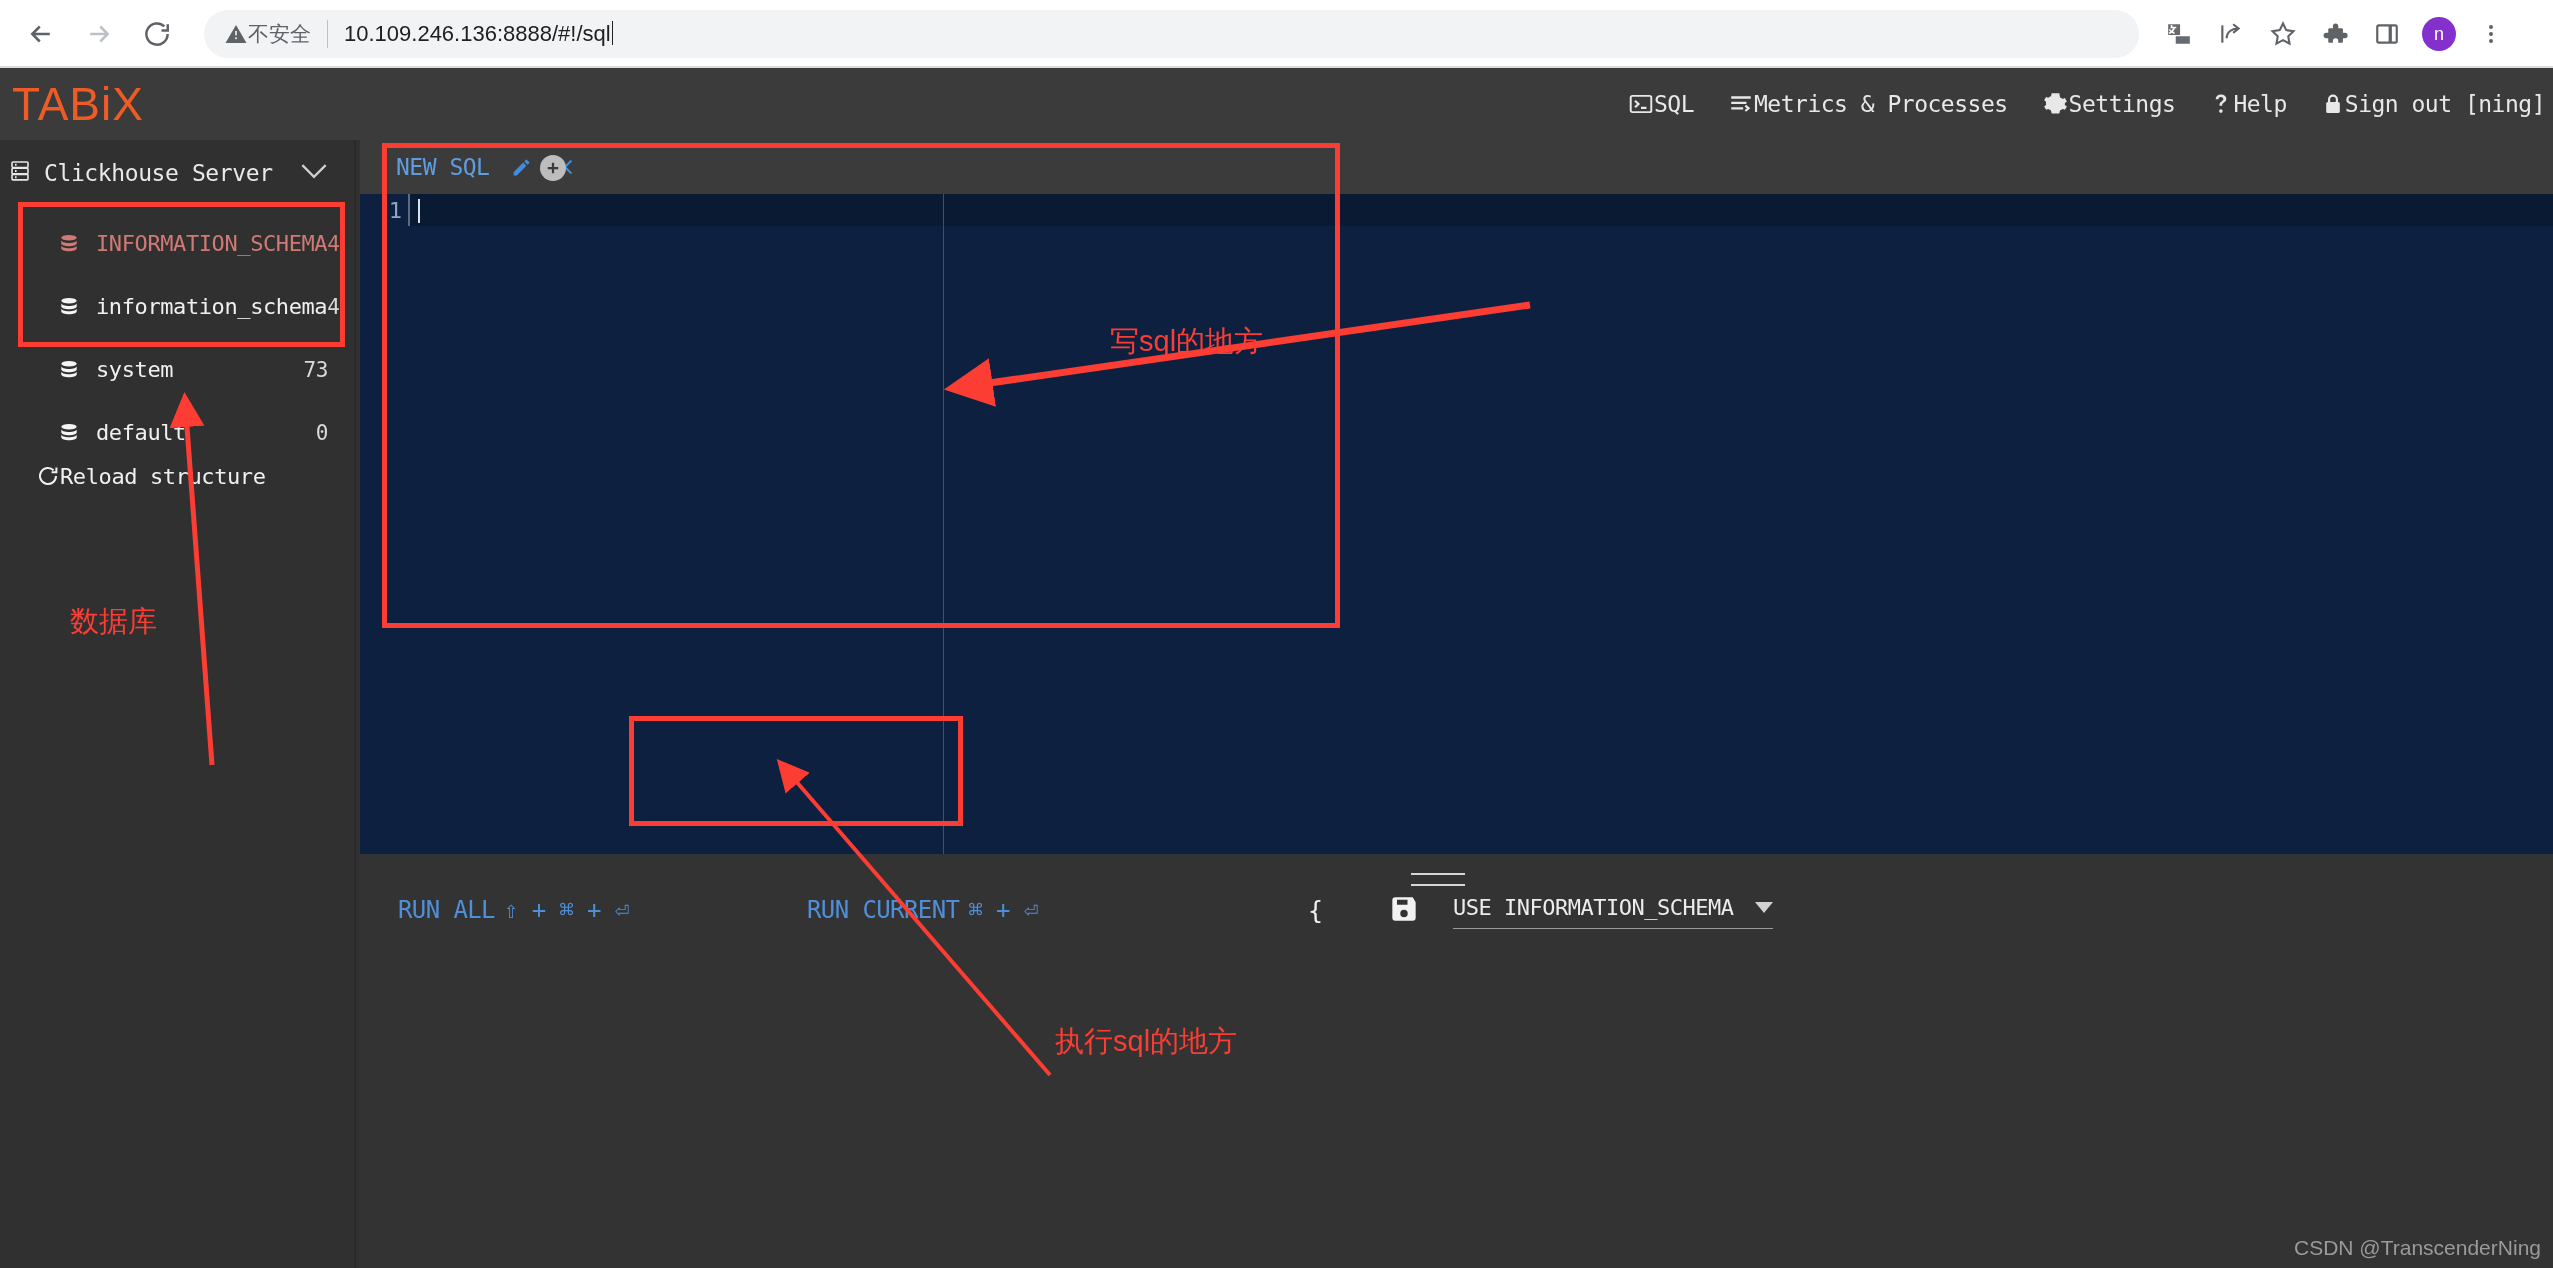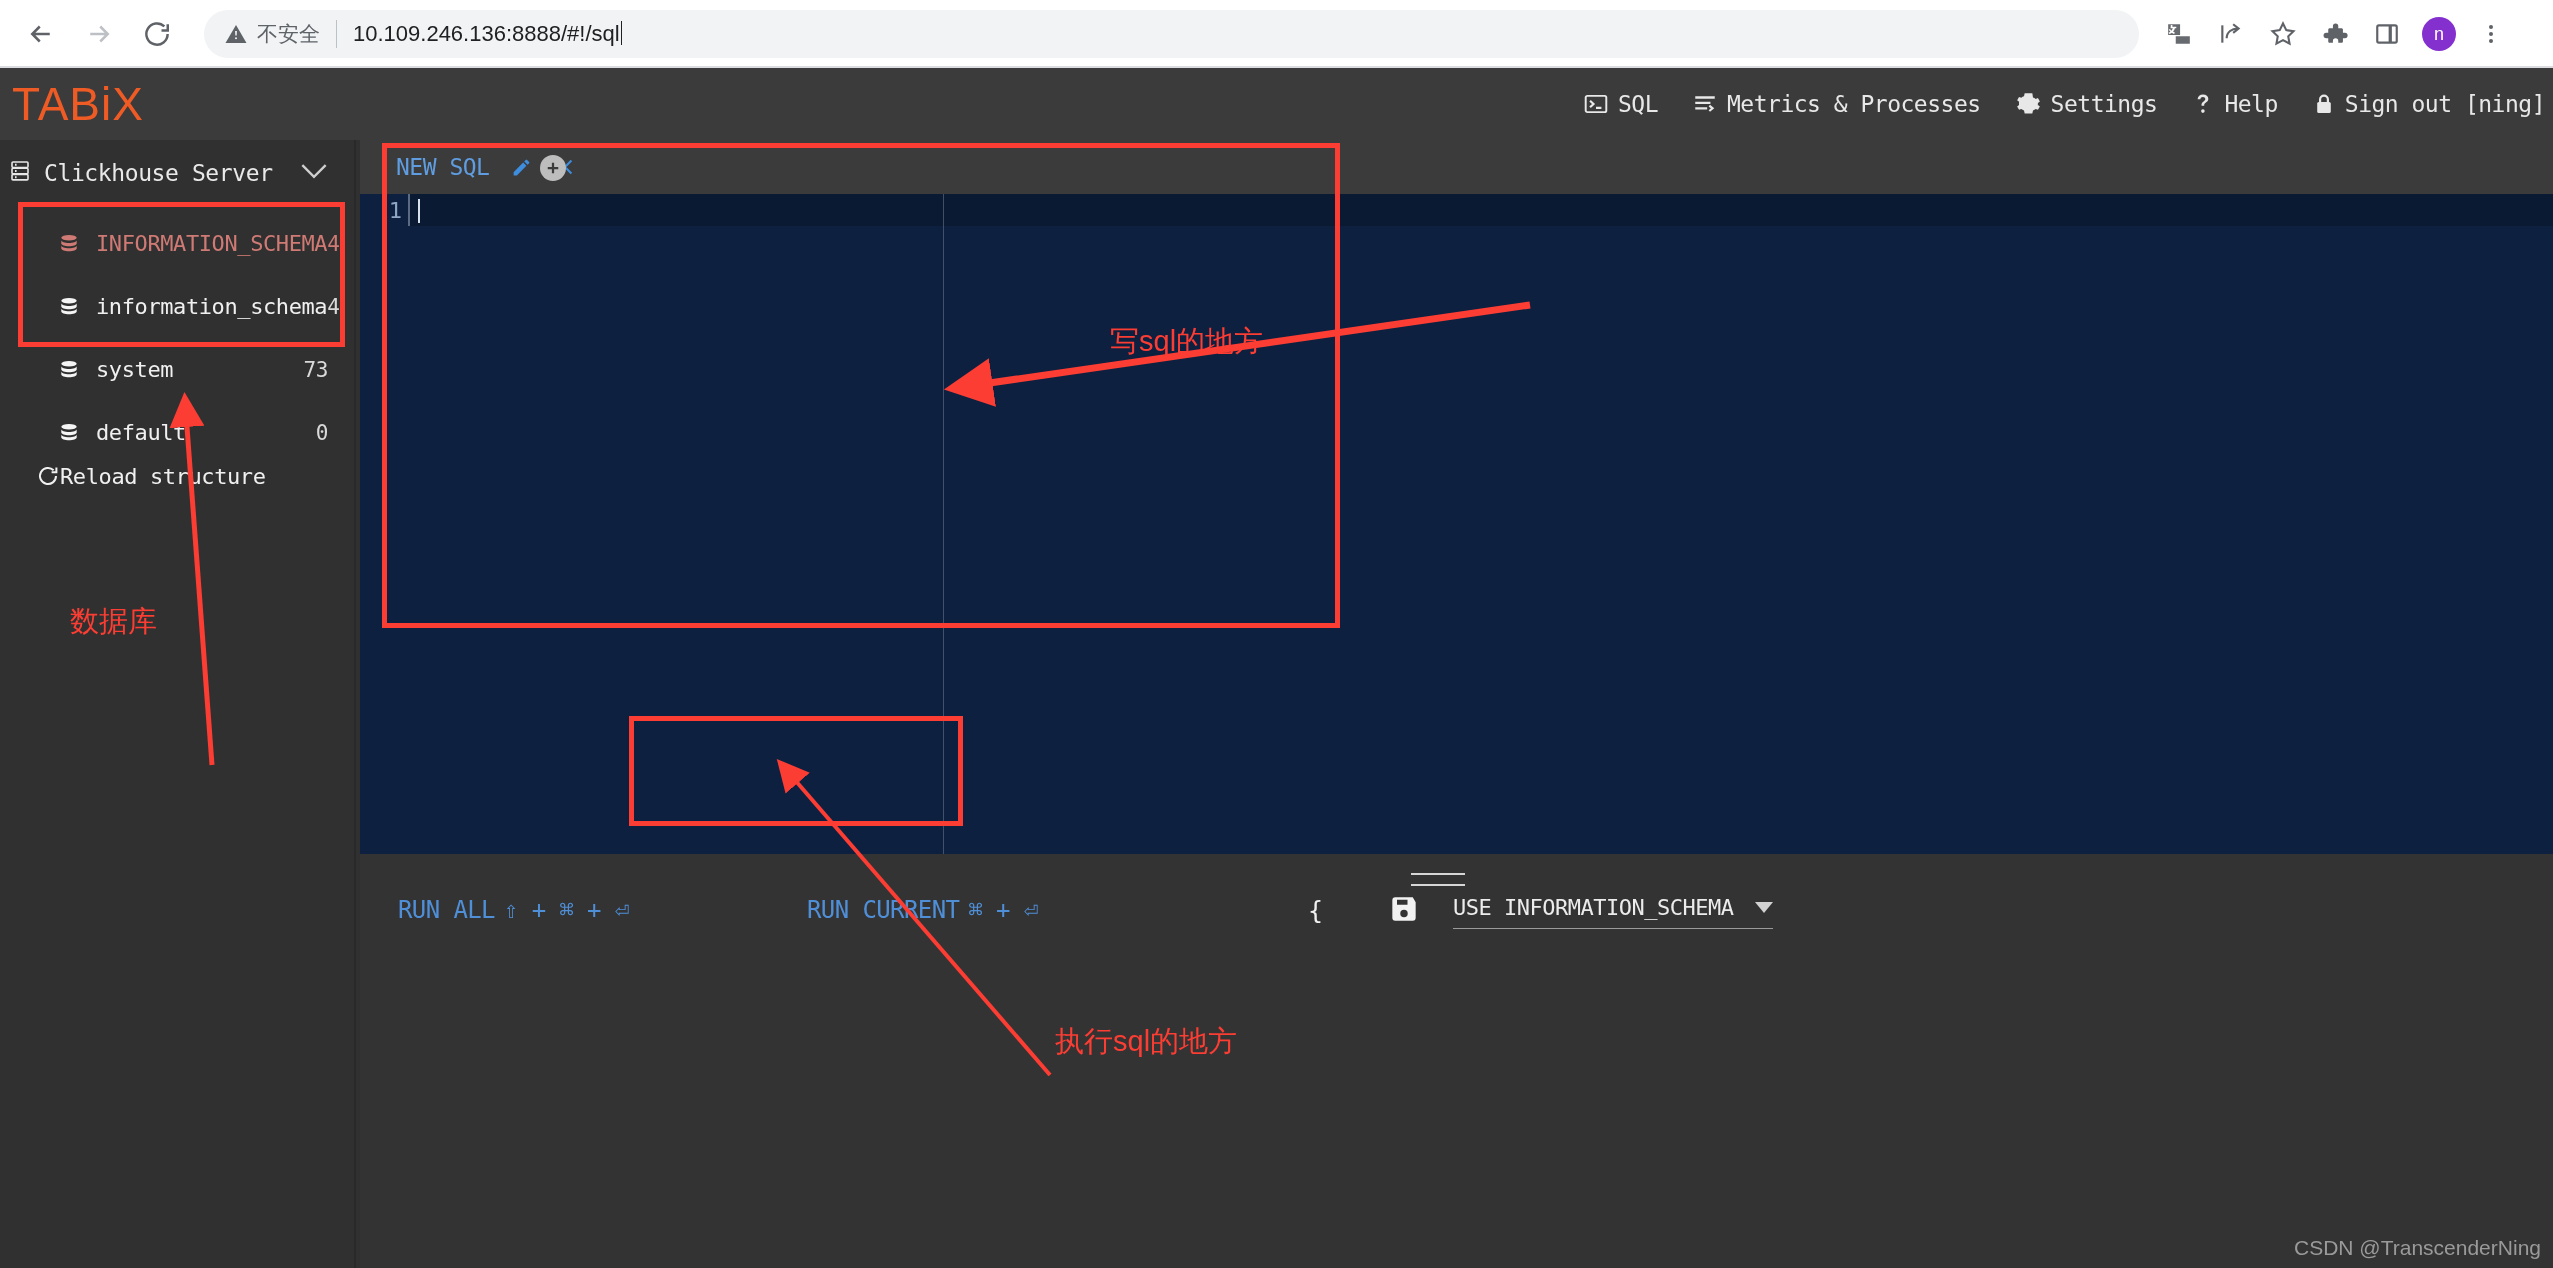--- a/index.html
+++ b/index.html
@@ -26,21 +26,21 @@
   }
   .nav-btn svg{ display:block; }
   #nav-back{ margin-left:12px; }
   #omnibox{
     flex:1 1 auto; height:48px; margin-left:18px; margin-right:14px;
     background:#f1f3f4; border-radius:24px;
     display:flex; align-items:center; padding:0 20px;
     max-width:1935px;
   }
   #not-secure{
-    display:flex; align-items:center; gap:9px;
+    display:flex; align-items:center; 
     color:#5f6368; font-size:21px; white-space:nowrap;
   }
   #not-secure .warn-tri{ display:block; }
   #omnibox-divider{
     width:1px; height:28px; background:#bdc1c6; margin:0 16px;
   }
   #url-text{
     font-size:22px; color:#202124; white-space:nowrap; letter-spacing:0px;
   }
   #url-caret{
@@ -74,21 +74,21 @@
   }
   #logo{
     color:#ef5b25; font-size:46px; letter-spacing:1px; padding-left:12px;
     font-family:"Liberation Sans", sans-serif; font-weight:400; white-space:nowrap;
   }
   #top-menu{
     position:absolute; right:8px; top:0; height:72px;
     display:flex; align-items:center; gap:34px;
   }
   .menu-item{
-    display:flex; align-items:center; gap:9px;
+    display:flex; align-items:center; 
     color:#e8e8e8; font-size:23px;
     font-family:"DejaVu Sans Mono", monospace;
     white-space:nowrap; letter-spacing:-0.5px;
   }
   .menu-item .mi-icon{ display:flex; align-items:center; justify-content:center; }
 
   
   #sidebar{
     position:absolute; left:0; top:72px; width:350px; height:1128px;
     background:#303030;

